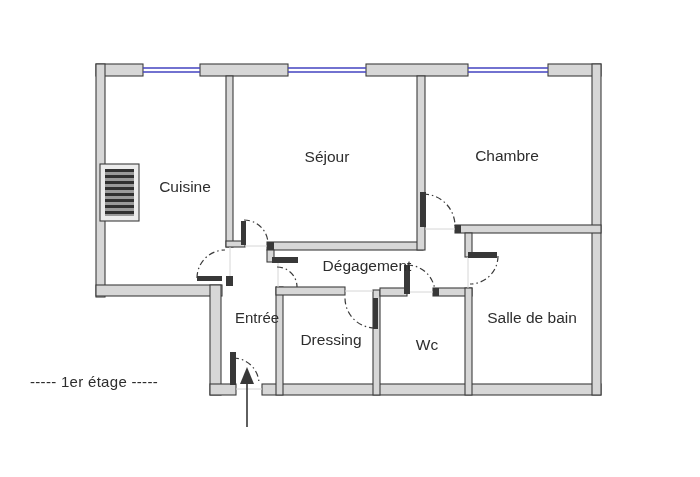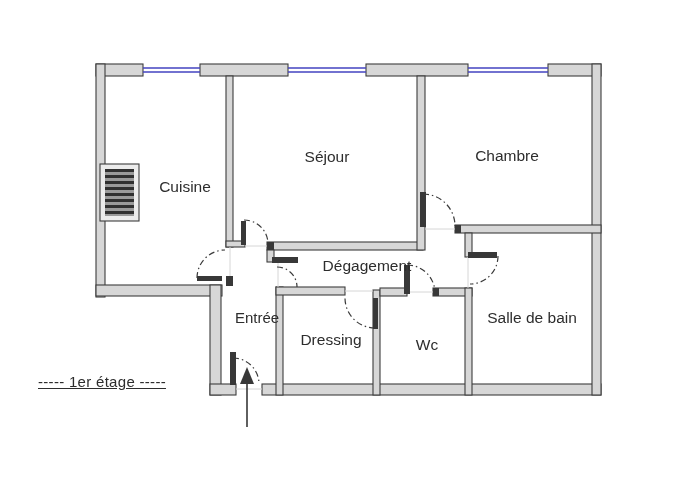--- a/index.html
+++ b/index.html
@@ -21,22 +21,22 @@
   .stage{position:relative;width:700px;height:477px;background:var(--background);}
   .stage svg{position:absolute;left:0;top:0;}
   .wall{fill:var(--wall_fill);stroke:var(--wall_stroke);stroke-width:1.1;}
   .dark{fill:var(--door_dark);stroke:none;}
   .arc{fill:none;stroke:var(--arc);stroke-width:1.2;stroke-dasharray:6 3 1.5 3;}
   .win{stroke:var(--window_blue);stroke-width:1.4;}
   .threshold{stroke:var(--threshold);stroke-width:1;}
   .room-label{font-size:15.5px;fill:var(--text);text-anchor:middle;}
   .small-label{font-size:15px;fill:var(--text);text-anchor:middle;}
   .floor-label{
-    position:absolute;left:38px;top:373px;width:150px;
-    font-size:15px;color:var(--text);white-space:nowrap;letter-spacing:.3px;text-decoration:underline;
+    position:absolute;left:30px;top:373px;width:150px;
+    font-size:15px;color:var(--text);white-space:nowrap;letter-spacing:.3px;
   }
   .arrow-line{stroke:var(--door_dark);stroke-width:1.6;}
   .arrow-head{fill:var(--door_dark);}
   .rad-frame{fill:#ececec;stroke:var(--wall_stroke);stroke-width:1.1;}
   .rad-bg{fill:#9a9a9a;}
   .rad-stripe{fill:#303030;}
 </style>
 </head>
 <body>
 

